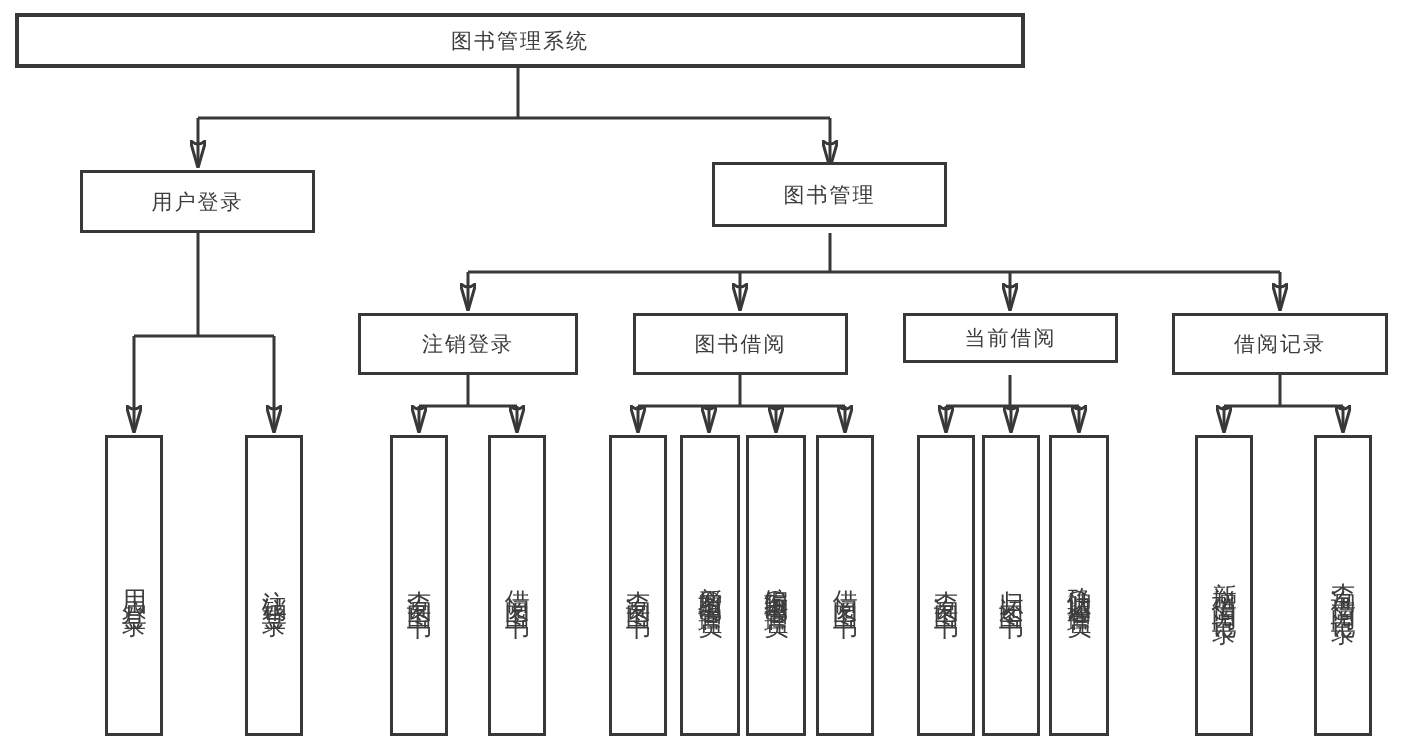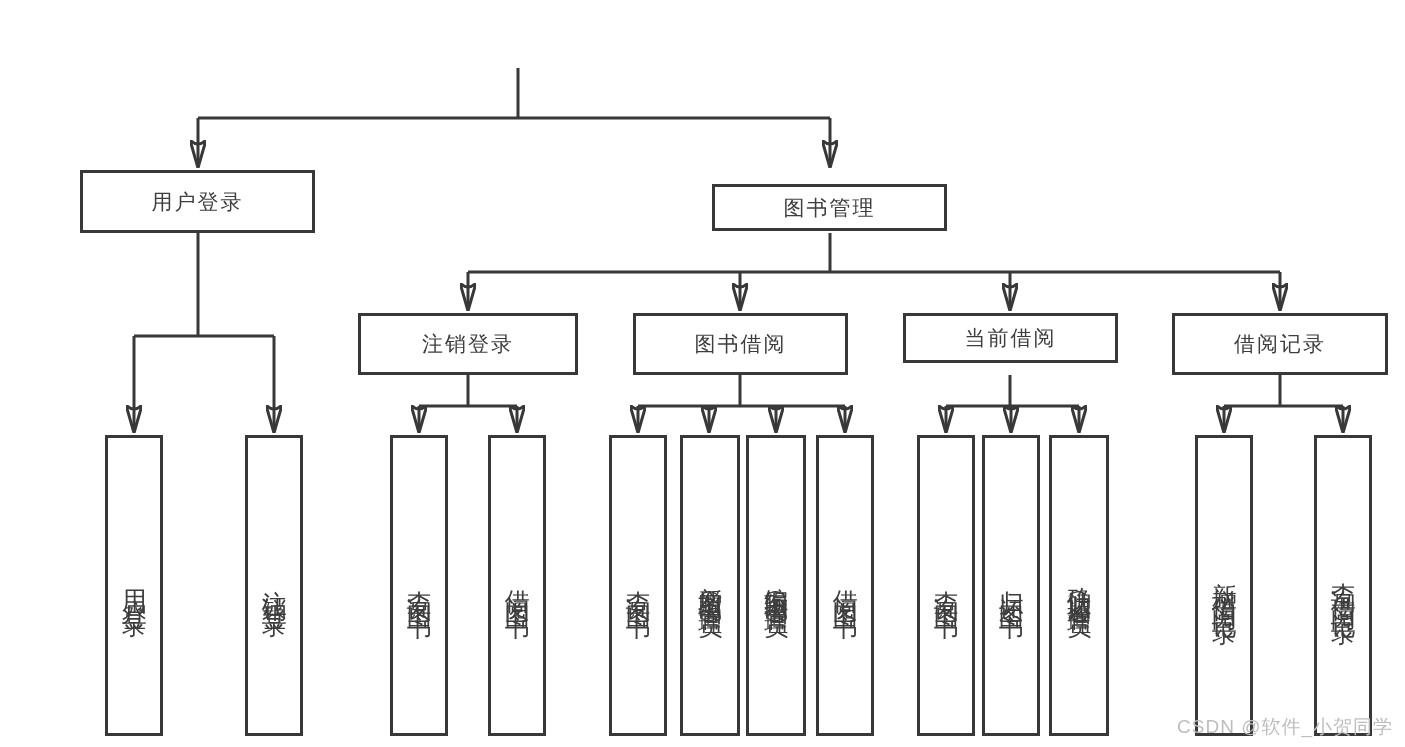--- a/index.html
+++ b/index.html
@@ -98,23 +98,24 @@
     <line x1="845" y1="406" x2="845" y2="432" marker-end="url(#arrow)"></line>
 
     <line x1="946" y1="406" x2="946" y2="432" marker-end="url(#arrow)"></line>
     <line x1="1011" y1="406" x2="1011" y2="432" marker-end="url(#arrow)"></line>
     <line x1="1079" y1="406" x2="1079" y2="432" marker-end="url(#arrow)"></line>
 
     <line x1="1224" y1="406" x2="1224" y2="432" marker-end="url(#arrow)"></line>
     <line x1="1343" y1="406" x2="1343" y2="432" marker-end="url(#arrow)"></line>
   </svg>
 
+  <div class="node root h" style="left:15px;top:13px;width:1010px;height:55px;">图书管理系统</div>
 
   <div class="node h" style="left:80px;top:170px;width:235px;height:63px;">用户登录</div>
-  <div class="node h" style="left:712px;top:184px;width:235px;height:47px;font-family:Liberation Serif, serif;">图书管理</div>
+  <div class="node h" style="left:712px;top:162px;width:235px;height:65px;font-family:Liberation Serif, serif;">图书管理</div>
 
   <div class="node h" style="left:358px;top:313px;width:220px;height:62px;">注销登录</div>
   <div class="node h" style="left:633px;top:313px;width:215px;height:62px;">图书借阅</div>
   <div class="node h" style="left:903px;top:313px;width:215px;height:50px;">当前借阅</div>
   <div class="node h" style="left:1172px;top:313px;width:216px;height:62px;">借阅记录</div>
 
   <div class="node v" style="left:105px;top:435px;width:58px;height:301px;">用户登录</div>
   <div class="node v" style="left:245px;top:435px;width:58px;height:301px;">注销登录</div>
 
   <div class="node v" style="left:390px;top:435px;width:58px;height:301px;">查询图书</div>
@@ -125,15 +126,14 @@
   <div class="node v long" style="left:746px;top:435px;width:60px;height:301px;">编辑图书（管理员）</div>
   <div class="node v" style="left:816px;top:435px;width:58px;height:301px;">借阅图书</div>
 
   <div class="node v" style="left:917px;top:435px;width:58px;height:301px;">查询图书</div>
   <div class="node v" style="left:982px;top:435px;width:58px;height:301px;">归还图书</div>
   <div class="node v long" style="left:1049px;top:435px;width:60px;height:301px;">确认归还（管理员）</div>
 
   <div class="node v" style="left:1195px;top:435px;width:58px;height:301px;">新增借阅记录</div>
   <div class="node v" style="left:1314px;top:435px;width:58px;height:301px;">查询借阅记录</div>
 
-  <div class="watermark">CSDN @软件_小贺同学</div>
 
 </div>
 
 </body></html>

